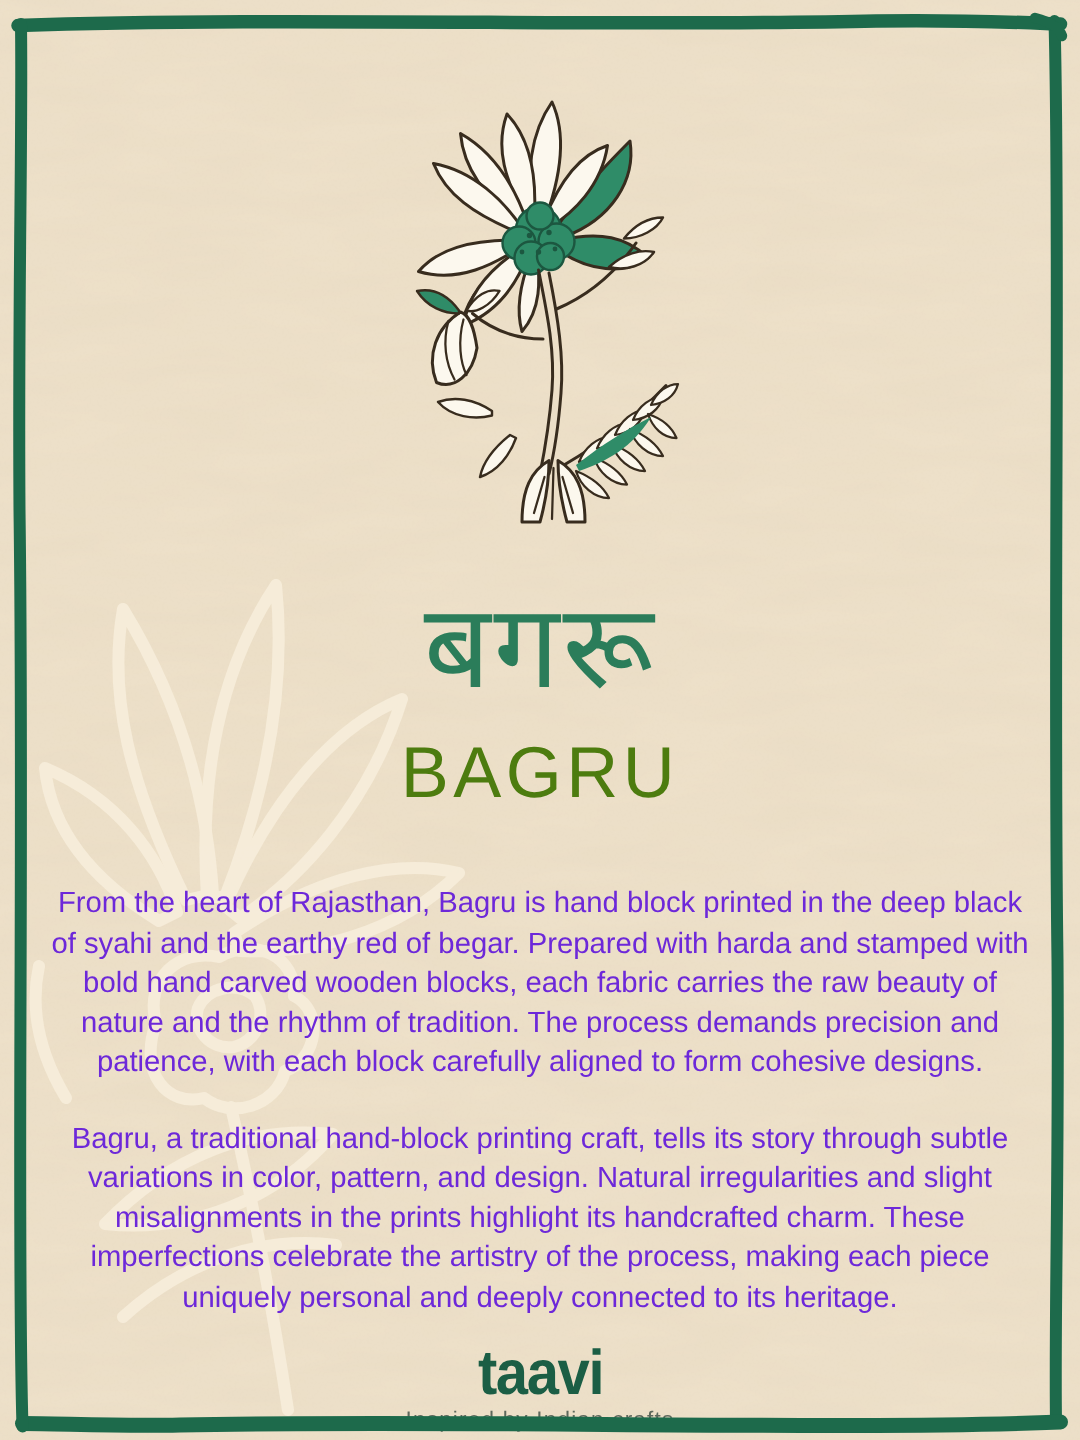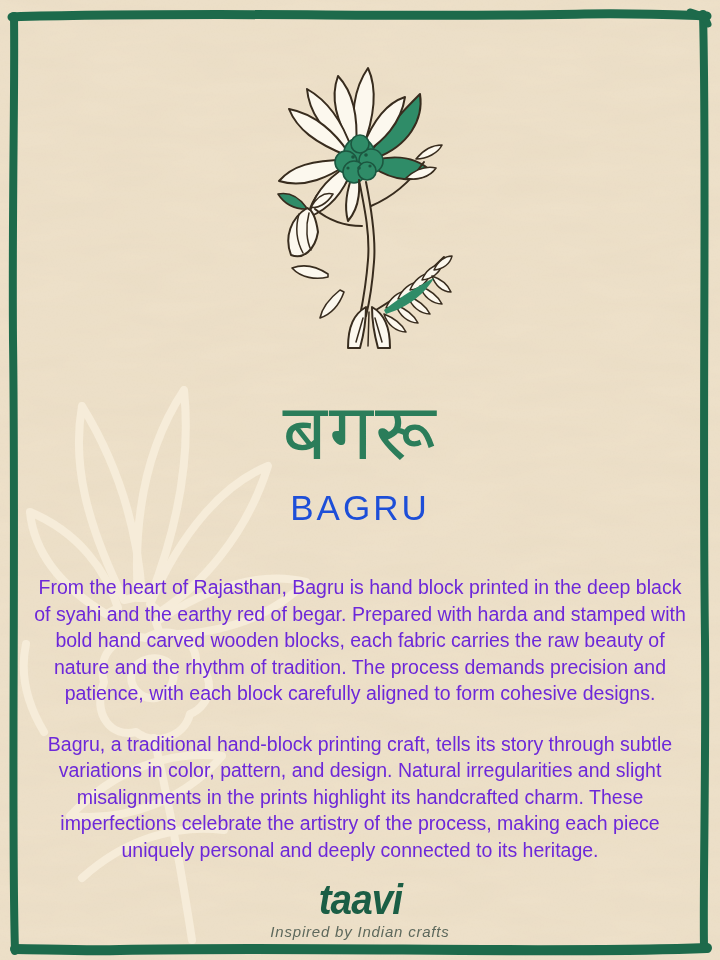--- a/index.html
+++ b/index.html
@@ -23,32 +23,32 @@
   .flower { display:block; margin:58px auto 0; }
 
   .title-hindi {
     margin-top:40px;
     font-family:"DejaVu Sans", sans-serif;
     font-size:78px; font-weight:400; line-height:1.08;
     color:#2b7d5a; letter-spacing:2px;
   }
   .title-latin {
     margin-top:14px;
-    font-size:35px; font-weight:400; letter-spacing:3px;
-    color:#1d4ed8;
+    font-size:48px; font-weight:400; letter-spacing:3px;
+    color:#4d7c0f;
   }
   .para {
     width:652px; margin:0 auto;
     font-size:19.5px; line-height:26.5px;
     color:#6d28d9;
   }
   .para.first { margin-top:46px; }
   .para.second { margin-top:24px; }
 
-  .brand { margin-top:16px;font-style:italic; }
+  .brand { margin-top:16px; }
   .logo {
     display:inline-block;
     font-size:42px; font-weight:700; letter-spacing:-1px;
     color:#1b5e45; line-height:1;
     transform:scaleX(.92);
   }
   .tagline {
     margin-top:2px;
     font-size:15px; letter-spacing:.8px;
     color:#5d685c;

